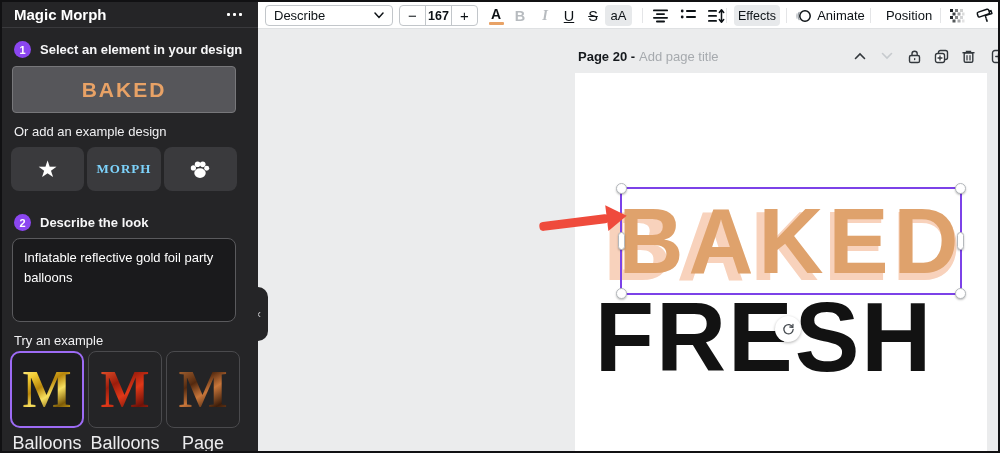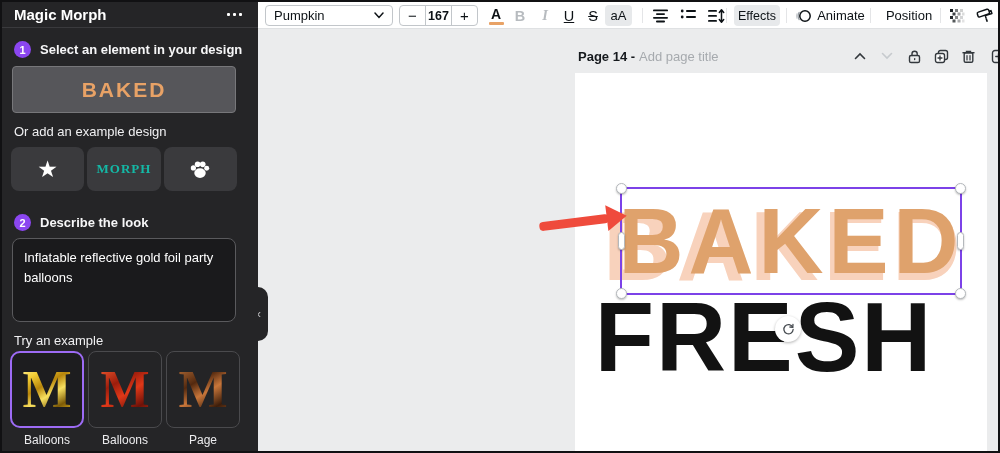--- a/index.html
+++ b/index.html
@@ -16,27 +16,27 @@
   .sb-menu i { width:3px; height:3px; background:#fff; border-radius:1px; display:block; }
   .step-row { position:absolute; left:12px; display:flex; align-items:center; gap:9px; }
   .step-circle { width:17px; height:17px; border-radius:50%; background:#8b46f0; color:#fff; font-size:11px; font-weight:700; display:flex; align-items:center; justify-content:center; flex:0 0 auto; }
   .step-label { font-size:13px; font-weight:700; color:#f7f7f8; }
   .preview-box { position:absolute; left:10px; top:64px; width:224px; height:47px; background:#56565a; border:1px solid #77777a; border-radius:4px; display:flex; align-items:center; justify-content:center; }
   .preview-text { color:#e8a266; font-weight:700; font-size:21px; letter-spacing:2px; }
   .sb-sublabel { position:absolute; left:12px; font-size:13px; color:#f0f0f2; }
   .example-row { position:absolute; left:9px; top:145px; width:226px; height:44px; display:flex; gap:3px; }
   .example-btn { flex:1; background:#3a3a3d; border-radius:8px; display:flex; align-items:center; justify-content:center; cursor:pointer; }
   .star-glyph { color:#fff; font-size:23px; line-height:1; }
-  .morph-text { font-family:"Liberation Serif",serif; font-weight:700; font-size:13px; letter-spacing:1px; color:#14b8a6; }
+  .morph-text { font-family:"Liberation Serif",serif; font-weight:700; font-size:13px; letter-spacing:1px; color:#7dd3fc; }
   .desc-box { position:absolute; left:10px; top:236px; width:224px; height:84px; background:#1a1a1c; border:1px solid #5a5a5d; border-radius:8px; color:#fff; font-size:13px; line-height:1.55; padding:9px 11px; resize:none; font-family:"Liberation Sans",sans-serif; outline:none; }
   .thumb-row { position:absolute; left:8px; top:349px; width:230px; display:flex; gap:4px; }
   .thumb-cell { flex:1; display:flex; flex-direction:column; align-items:center; cursor:pointer; }
   .thumb-fig { width:100%; height:77px; border-radius:8px; background:#242426; border:1px solid #4a4a4d; display:flex; align-items:center; justify-content:center; overflow:hidden; }
   .thumb-cell.selected .thumb-fig { border:2px solid #9d6bf5; border-radius:10px; background:#1d1d1f; }
-  .thumb-label { margin-top:5px; font-size:12px; color:#ececee; }
+  .thumb-label { margin-top:5px; font-size:18px; color:#ececee; }
   .big-m { font-family:"Liberation Serif",serif; font-weight:700; font-size:52px; line-height:1;
            -webkit-background-clip:text; background-clip:text; color:transparent; }
   .m-gold { background-image:linear-gradient(150deg,#fdf0a0 4%,#f4cf36 22%,#b8860b 42%,#f8e060 58%,#7c5a06 78%,#e8b820 95%); -webkit-background-clip:text; background-clip:text; }
   .m-pumpkin { background-image:linear-gradient(150deg,#f0582e 5%,#9c1d0c 35%,#e03818 55%,#6e1208 80%,#c43014 100%); -webkit-background-clip:text; background-clip:text; }
   .m-wood { background-image:linear-gradient(150deg,#b06a35 5%,#53290f 35%,#c8763a 55%,#3c1d0a 80%,#9a5526 100%); -webkit-background-clip:text; background-clip:text; }
   .collapse-tab { position:absolute; left:248px; top:285px; width:18px; height:54px; background:#252527; border-radius:0 10px 10px 0; z-index:4; display:flex; align-items:center; justify-content:center; color:#b9b9bc; font-size:12px; cursor:pointer; }
 
   
   .topbar { position:absolute; left:256px; right:0; top:0; height:27px; background:#fff; border-bottom:1px solid #dfe1e3; z-index:3; }
   .tb { position:absolute; top:3px; height:21px; display:flex; align-items:center; justify-content:center; color:#0d1216; cursor:pointer; }
@@ -159,21 +159,21 @@
       </div>
     </div>
   </div>
 
   <div class="collapse-tab">
     <span>‹</span>
   </div>
 
   <div class="topbar">
     <div class="tb font-select">
-      <span>Pumpkin</span>
+      <span>Describe</span>
       <svg width="10" height="7" viewBox="0 0 10 7">
             <path d="M1 1 L5 5.4 L9 1" fill="none" stroke="#0d1216" stroke-width="1.5" stroke-linecap="round"></path>
           </svg>
     </div>
 
     <div class="tb size-group">
       <span class="size-seg size-minus">−</span>
       <span class="size-seg size-value">167</span>
       <span class="size-seg size-plus">+</span>
     </div>
@@ -267,21 +267,21 @@
           <path d="M15 6 h2 v3 h-7 v3"></path>
           <rect x="9.2" y="12" width="1.6" height="3.5" fill="#0d1216" stroke="none"></rect>
         </g>
       </svg>
     </div>
   </div>
 
   <div class="workspace">
 
     <div class="page-header">
-      <span class="page-number">Page 14 -</span>
+      <span class="page-number">Page 20 -</span>
       <span class="page-title-placeholder">Add page title</span>
     </div>
 
     <div class="ph-icon" style="left:593px;">
       <svg width="12" height="8" viewBox="0 0 12 8">
             <path d="M1.5 6.5 L6 2 L10.5 6.5" fill="none" stroke="#33383d" stroke-width="1.6" stroke-linecap="round"></path>
           </svg>
     </div>
     <div class="ph-icon" style="left:620px;">
       <svg width="12" height="8" viewBox="0 0 12 8">

